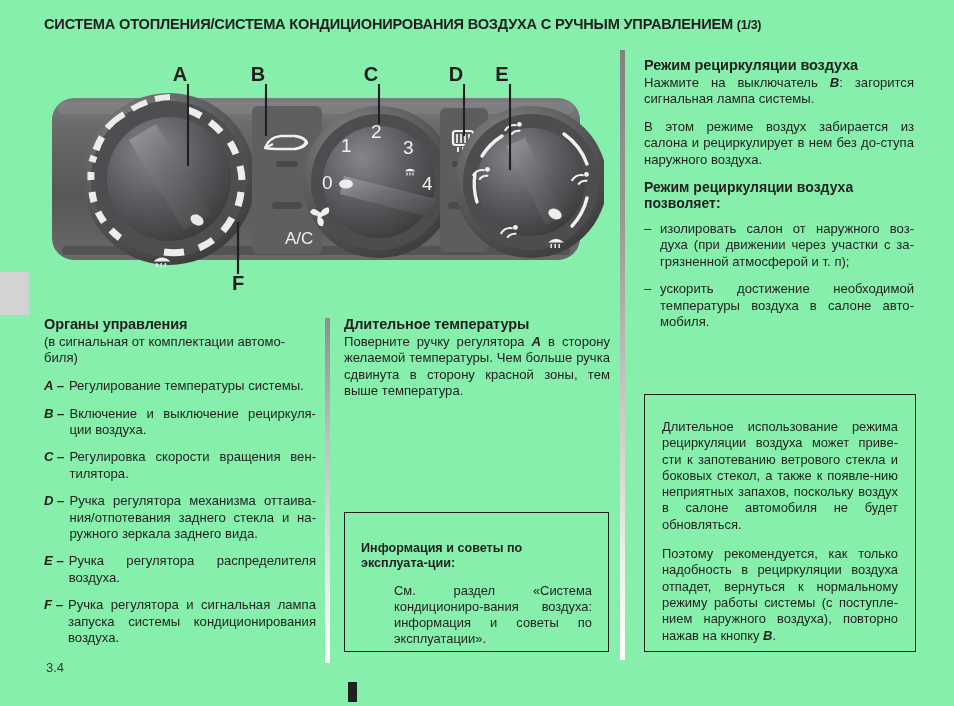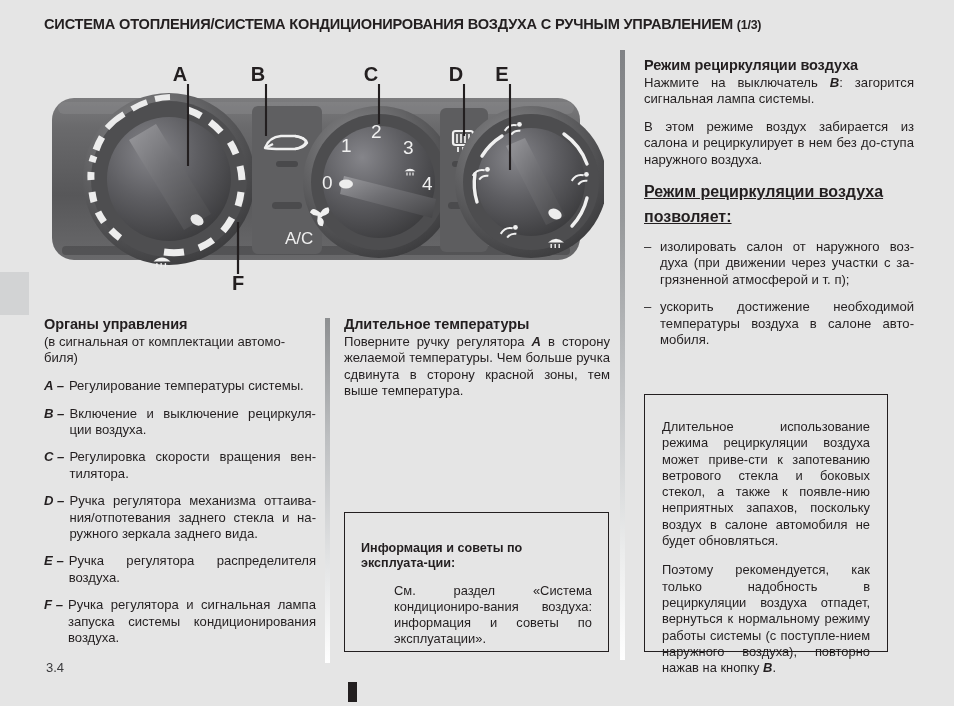--- a/index.html
+++ b/index.html
@@ -7,21 +7,21 @@
     margin: 0; padding: 0;
     width: 954px; height: 706px;
     background: #ffffff;
     font-family: "Liberation Sans", sans-serif;
     color: #231f20;
   }
   #page {
     position: relative;
     width: 954px; height: 706px;
     overflow: hidden;
-    background: #e5e5e5;
+    background: #86efac;
   }
 
   
   #header-title {
     position: absolute;
     left: 44px; top: 16px;
     width: 880px;
     font-size: 14.6px;
     font-weight: bold;
     letter-spacing: -0.2px;
@@ -149,31 +149,30 @@
     margin-bottom: 11px;
   }
   .bullet-dash {
     flex: 0 0 16px;
   }
   .bullet-txt {
     flex: 1 1 auto;
     text-align: justify;
   }
   .bold-lead {
-    font-size: 16px;
-    font-weight: bold;
-    line-height: 25px;
+    font-size: 14px;
+    font-weight: bold;
+    line-height: 16px;
     margin: 0 0 10px 0;
-    text-decoration: underline;
   }
 
   #warn-box {
     position: absolute;
     left: 644px; top: 394px;
-    width: 244px; height: 258px;
+    width: 272px; height: 258px;
     border: 1.7px solid #231f20;
     padding: 24px 17px 10px 17px;
   }
   #warn-box p {
     margin: 0 0 13px 0;
     font-size: 12.9px;
     line-height: 16.3px;
     text-align: justify;
   }
   #warn-box p.last { margin-bottom: 0; }

